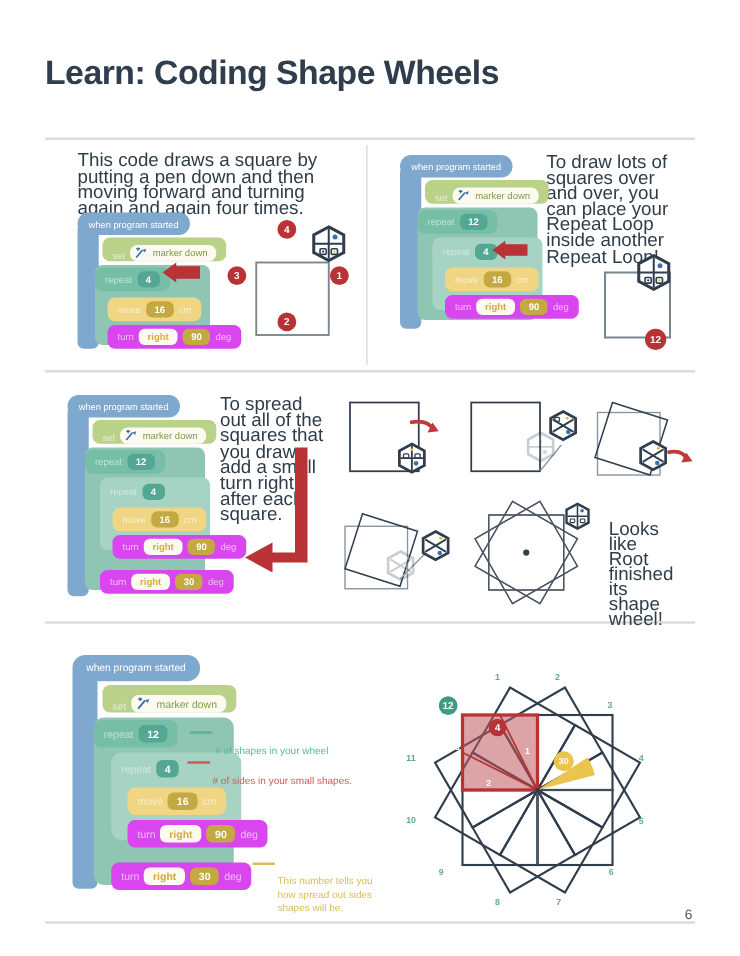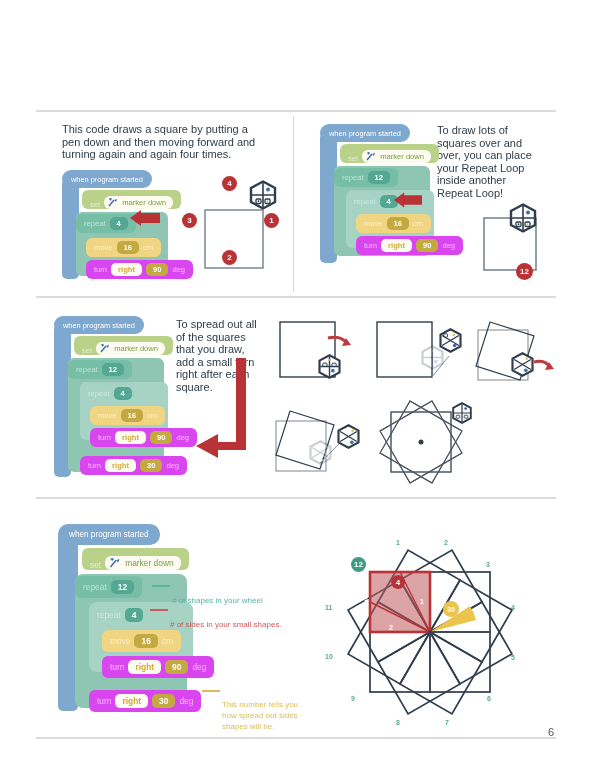--- a/index.html
+++ b/index.html
@@ -19,21 +19,21 @@
   .subtitle{
     position:absolute;left:38px;top:85px;
     font-size:9px;color:#4a5560;
   }
 
   
   .hrule{position:absolute;height:2px;background:#dcdcdc;}
   .vrule{position:absolute;width:1px;background:#d8d8d8;}
 
   
-  .para{position:absolute;font-size:11px;line-height:12.6px;color:#2e3d49;}
+  .para{position:absolute;font-size:15px;line-height:12.6px;color:#2e3d49;}
 
   
   .codeblock{position:absolute;}
   .stack-spine{position:absolute;left:0;top:9px;width:17px;border-radius:5px;background:#7fa8cf;}
   .hat{
     position:absolute;left:0;top:0;height:18px;border-radius:9px;
     background:#7fa8cf;color:#ffffff;display:flex;align-items:center;
     padding:0 9px;font-size:7.4px;white-space:nowrap;
   }
   .cshell{
@@ -89,20 +89,21 @@
   .tri-num{position:absolute;font-size:7px;font-weight:bold;color:#ffffff;}
 
   .pagenum{position:absolute;right:38px;bottom:27px;font-size:11px;color:#555;}
   svg{display:block;overflow:visible;}
 </style>
 </head>
 <body>
 
 <div class="page">
 
+  <div class="title">Learn: Coding Shape Wheels</div>
 
   <div class="hrule" style="left:36px;top:110px;width:520px;"></div>
   <div class="vrule" style="left:293px;top:116px;height:176px;"></div>
   <div class="hrule" style="left:36px;top:296px;width:520px;"></div>
   <div class="hrule" style="left:36px;top:497px;width:520px;"></div>
   <div class="hrule" style="left:36px;top:737px;width:520px;"></div>
 
   <div class="para" style="left:62px;top:123px;width:195px;">This code draws a square by putting a pen down and then moving forward and turning again and again four times.</div>
 
   <div class="codeblock" style="left:62px;top:170px;width:190px;height:110px;">
@@ -355,20 +356,21 @@
     </g>
     <circle cx="0" cy="0" r="2.5" fill="#2f3d4c"></circle>
   </svg>
   <svg style="position:absolute;left:451px;top:402px;" width="22" height="22" viewBox="0 0 30 30">
     <polygon points="15,1.5 27,8 27,22 15,28.5 3,22 3,8" fill="#ffffff" stroke="#2f3d4c" stroke-width="2.6"></polygon>
     <path d="M15 3 L15 27 M4 15 L26 15" stroke="#2f3d4c" stroke-width="1.7"></path>
     <circle cx="20" cy="9" r="2" fill="#3e6fae"></circle>
     <rect x="7" y="18" width="5" height="4" rx="1" fill="none" stroke="#2f3d4c" stroke-width="1.2"></rect>
     <rect x="18" y="18" width="5" height="4" rx="1" fill="none" stroke="#2f3d4c" stroke-width="1.2"></rect>
   </svg>
+  <div class="para" style="left:487px;top:418px;width:56px;line-height:12px;">Looks like Root finished its shape wheel!</div>
 
   <div class="codeblock" style="left:58px;top:524px;width:220px;height:190px;">
     <div class="stack-spine" style="width:20px;height:178px;"></div>
     <div class="hat" style="height:21px;border-radius:10px;font-size:8.2px;padding:0 11px;">
       <span>when program started</span>
     </div>
     <div class="cshell" style="left:17px;top:50px;width:112px;height:134px;border-radius:8px;"></div>
     <div class="cshell inner" style="left:31px;top:78px;width:104px;height:70px;border-radius:8px;"></div>
     <div class="blk set" style="left:24px;top:24px;height:22px;font-size:8.4px;">
       <span class="lbl-dim">set</span>

